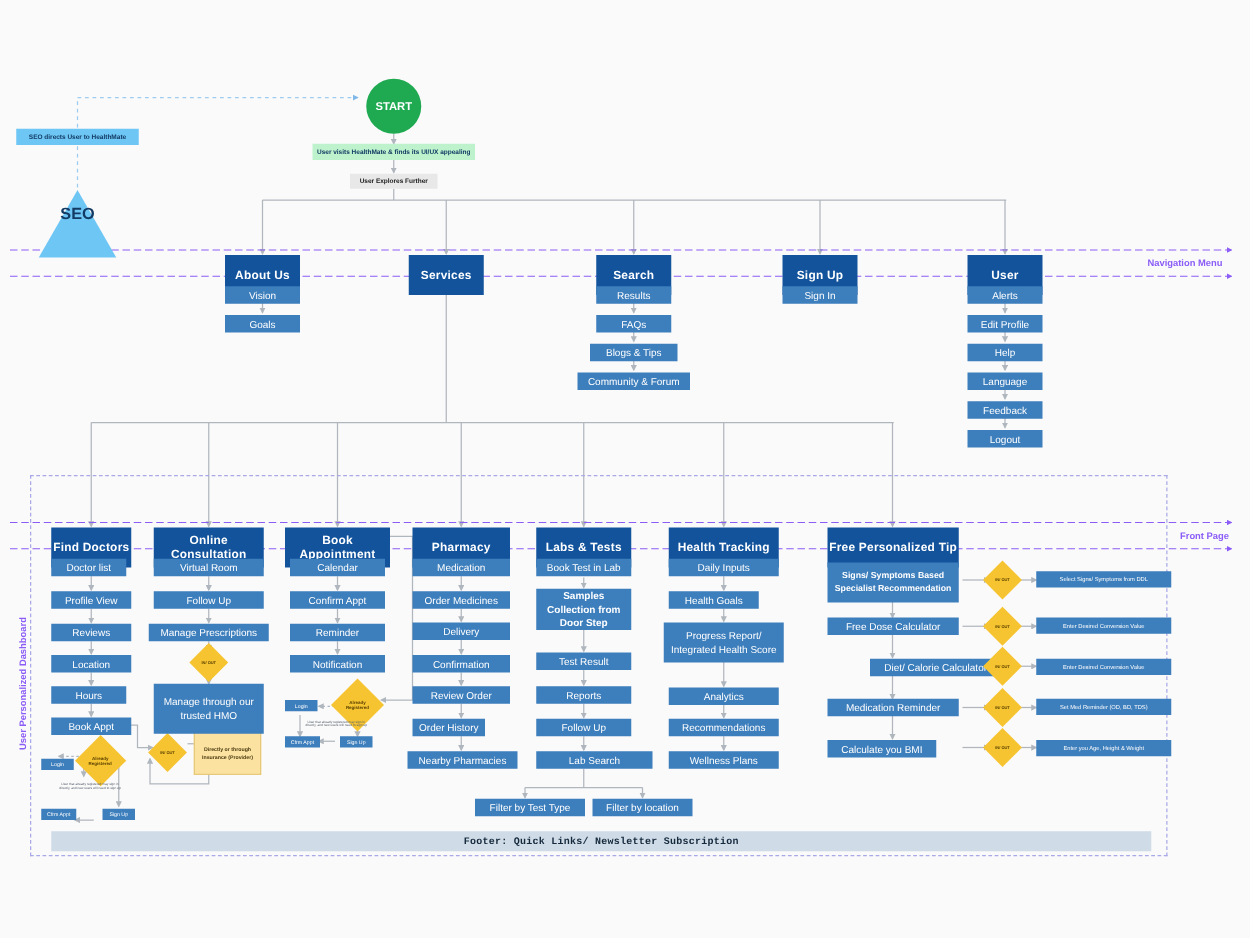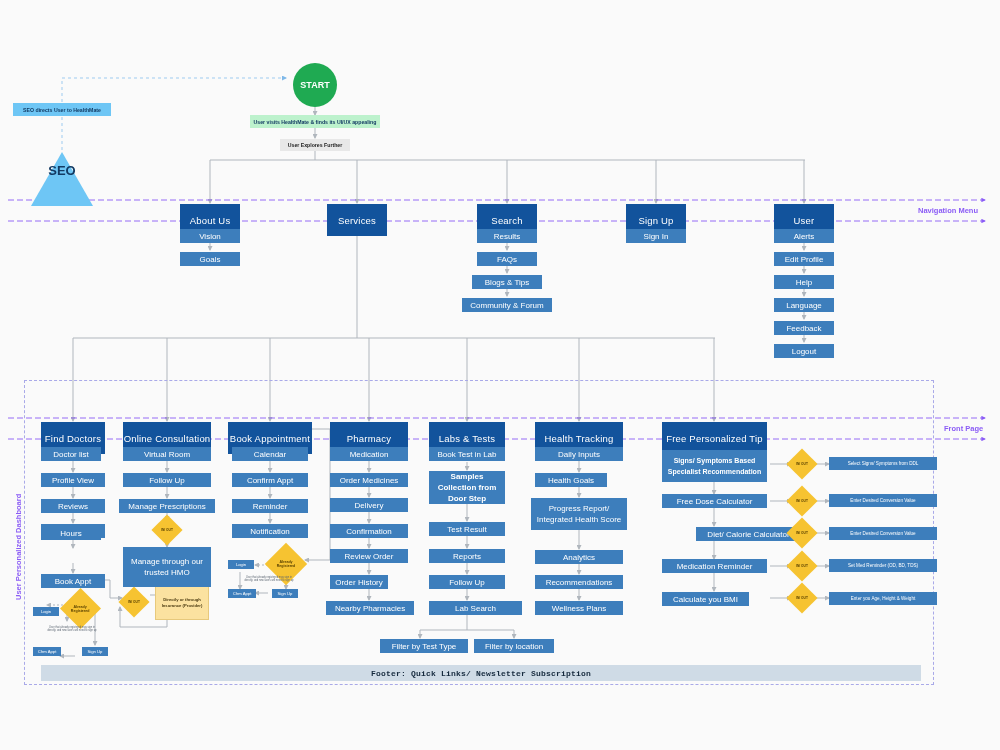--- a/index.html
+++ b/index.html
@@ -9,21 +9,21 @@
     font-family:"Liberation Sans", sans-serif;
     overflow:hidden;
     position:relative;
   }
   #canvas{position:absolute;left:0;top:0;width:1000px;height:750px;}
   svg.lines{position:absolute;left:0;top:0;width:1000px;height:750px;pointer-events:none;}
 
   .node{position:absolute;box-sizing:border-box;display:flex;align-items:center;justify-content:center;text-align:center;color:#fff;}
 
   
-  .hdr{background:#12539c;font-size:9.5px;font-weight:normal;letter-spacing:.2px;height:32px;}
+  .hdr{background:#12539c;font-size:9.5px;font-weight:bold;letter-spacing:.2px;height:32px;}
   
   .sub{background:#3d7ebc;font-size:8px;height:14px;font-weight:normal;}
   .sub.tall{height:auto;padding:16px 2px;line-height:11px;}
 
   .start{background:#1faa52;border-radius:50%;width:44px;height:44px;font-size:9px;font-weight:bold;color:#fff;}
   .seo-label{background:#6ec6f5;color:#123a63;font-size:5.2px;font-weight:bold;height:13px;}
   .green-note{background:#bdf2cd;color:#123a63;font-size:5.2px;font-weight:bold;height:13px;}
   .grey-note{background:#e8e8e8;color:#1a1a1a;font-size:5.2px;font-weight:bold;height:12px;}
 
   .tri{position:absolute;width:0;height:0;border-left:31px solid transparent;border-right:31px solid transparent;border-bottom:54px solid #6ec6f5;}
@@ -235,21 +235,21 @@
   <div class="zone-label" style="left:944px;top:424px;">Front Page</div>
   <div class="zone-label vertical" style="left:14px;top:600px;">User Personalized Dashboard</div>
 
   <div class="dashzone" style="left:24px;top:380px;width:910px;height:305px;border-color:#a9a9e8;"></div>
 
   <div class="node hdr" style="left:41px;top:422px;width:64px;">Find Doctors</div>
   <div class="node sub" style="left:41px;top:447px;width:60px;">Doctor list</div>
   <div class="node sub" style="left:41px;top:473px;width:64px;">Profile View</div>
   <div class="node sub" style="left:41px;top:499px;width:64px;">Reviews</div>
   <div class="node sub" style="left:41px;top:524px;width:64px;">Location</div>
-  <div class="node sub" style="left:41px;top:526px;width:60px;">Hours</div>
+  <div class="node sub" style="left:41px;top:549px;width:60px;">Hours</div>
   <div class="node sub" style="left:41px;top:574px;width:64px;">Book Appt</div>
 
   <div class="diamond big" style="left:66px;top:594px;width:29px;height:29px;">
     <span>Already Registered</span>
   </div>
   <div class="mini" style="left:33px;top:607px;width:26px;">Login</div>
   <div class="mini" style="left:82px;top:647px;width:26px;">Sign Up</div>
   <div class="mini" style="left:33px;top:647px;width:28px;">Cfrm Appt</div>
   <div class="minitxt" style="left:46px;top:626px;width:52px;">User that already registered may sign in directly, and new users will need to sign up</div>
 

